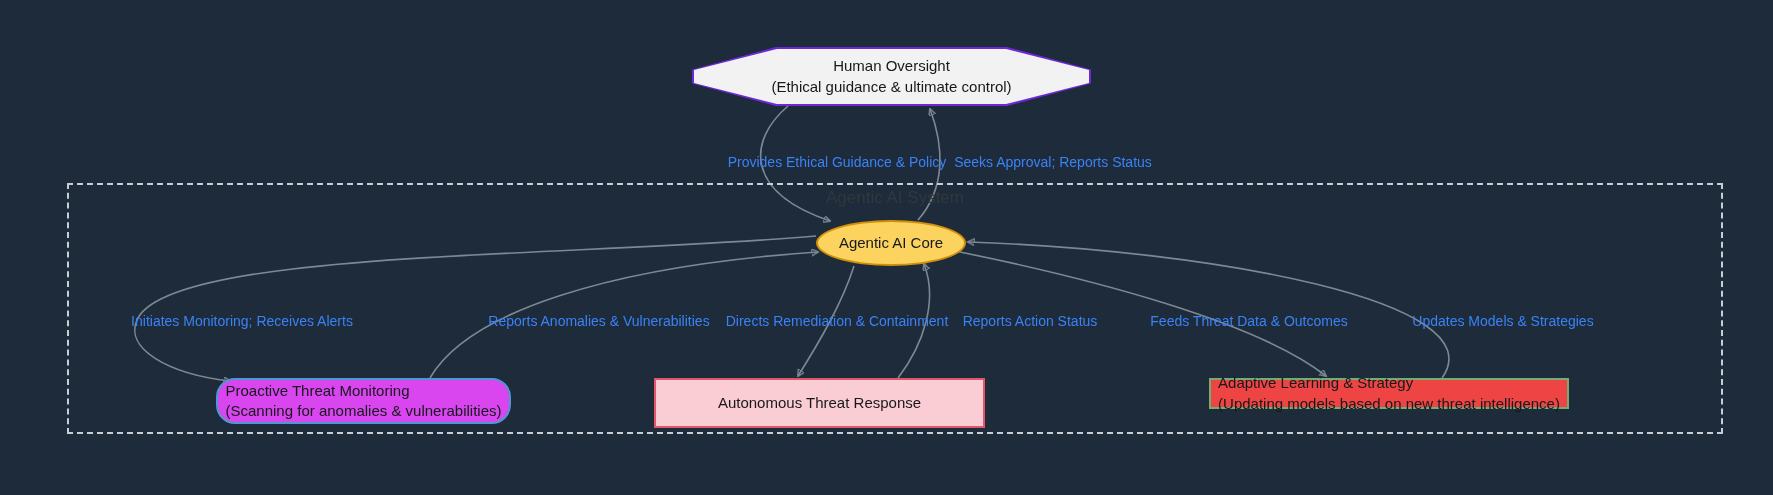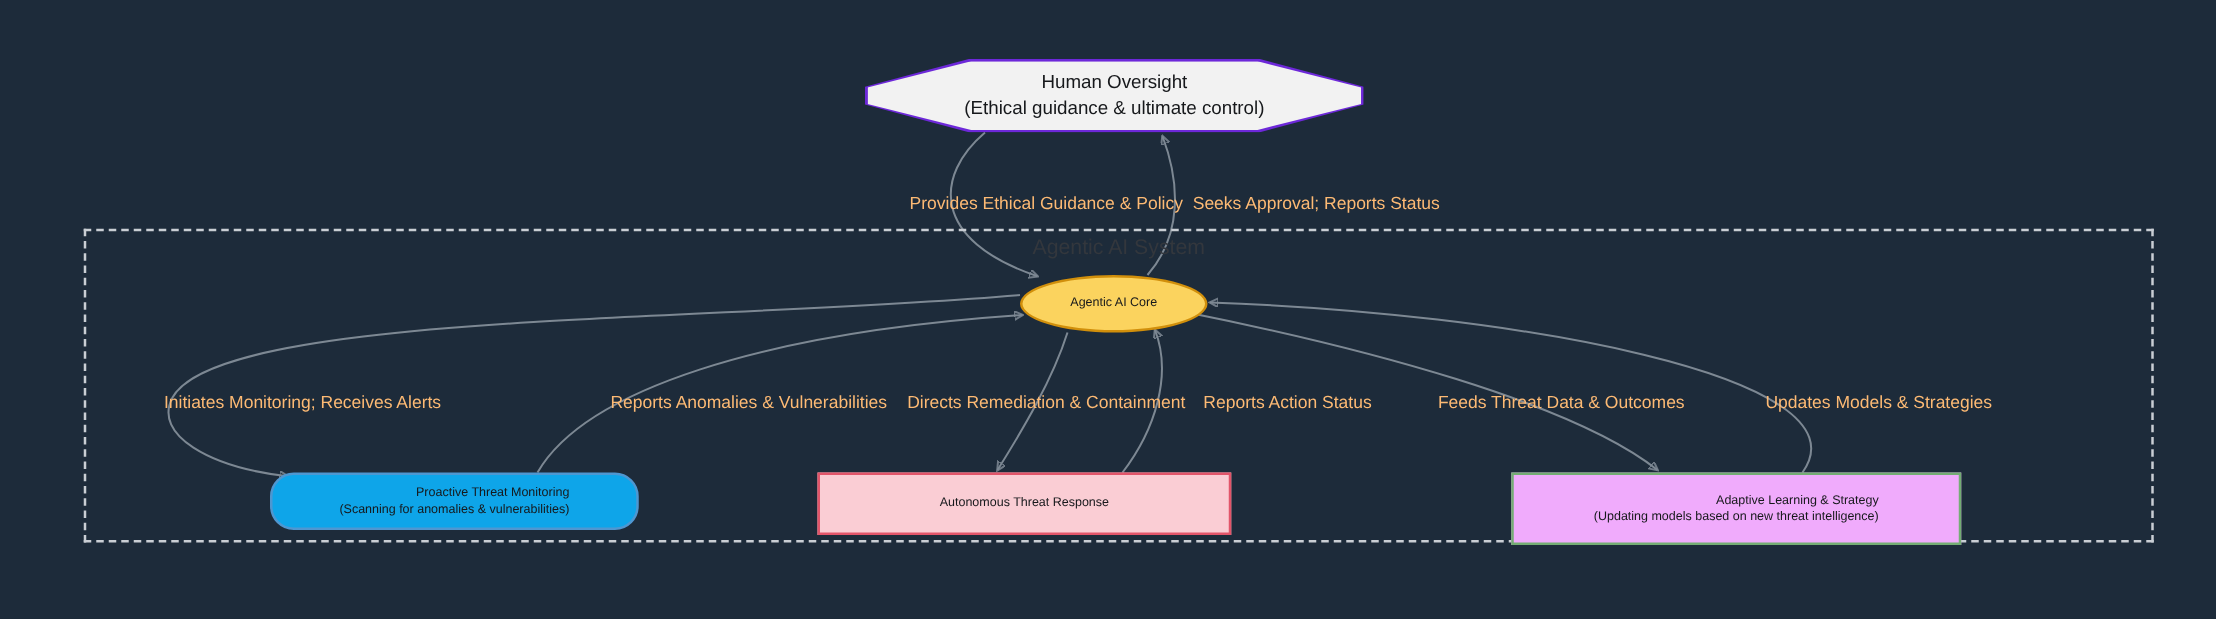--- a/index.html
+++ b/index.html
@@ -44,23 +44,23 @@
     color: #33373d;
     font-weight: 400;
   }
   
   .node {
     position: absolute;
     box-sizing: border-box;
     display: flex;
     align-items: center;
     justify-content: center;
-    text-align: right;
+    text-align: left;
     color: #16181b;
-    font-size: 10px;
+    font-size: 15px;
     line-height: 1.35;
   }
   .node .node-text div { white-space: nowrap; }
   
   .octagon-outer {
     position: absolute;
     left: 692px; top: 47px;
     width: 399px; height: 59px;
     background: #6d28d9;
     clip-path: polygon(21% 0%, 79% 0%, 100% 38%, 100% 62%, 79% 100%, 21% 100%, 0% 62%, 0% 38%);
@@ -84,42 +84,42 @@
     width: 150px; height: 46px;
     background: #fbd35e;
     border: 2px solid #d18f0b;
     border-radius: 50%;
   }
   
   .rect-node { border-width: 2px; border-style: solid; }
   .monitoring {
     left: 216px; top: 378px;
     width: 295px; height: 46px;
-    background: #0ea5e9;
+    background: #d946ef;
     border-color: #4e97d1;
     border-radius: 19px;
   }
   .response {
     left: 654px; top: 378px;
     width: 331px; height: 50px;
     background: #facdd4;
     border-color: #e2556a;
   }
   .learning {
     left: 1209px; top: 378px;
-    width: 360px; height: 58px;
-    background: #f0abfc;
+    width: 360px; height: 31px;
+    background: #ef4444;
     border-color: #74ad74;
   }
   
   .edge-label {
     position: absolute;
     transform: translateX(-50%);
     font-size: 14px;
-    color: #fdba74;
+    color: #3b82f6;
     white-space: nowrap;
   }
   .lbl-provides        { left: 837px;  top: 154px; }
   .lbl-seeks           { left: 1053px; top: 154px; }
   .lbl-initiates       { left: 242px;  top: 313px; }
   .lbl-reports-anom    { left: 599px;  top: 313px; }
   .lbl-directs         { left: 837px;  top: 313px; }
   .lbl-reports-action  { left: 1030px; top: 313px; }
   .lbl-feeds           { left: 1249px; top: 313px; }
   .lbl-updates         { left: 1459px; top: 313px; margin-left: 44px; }

